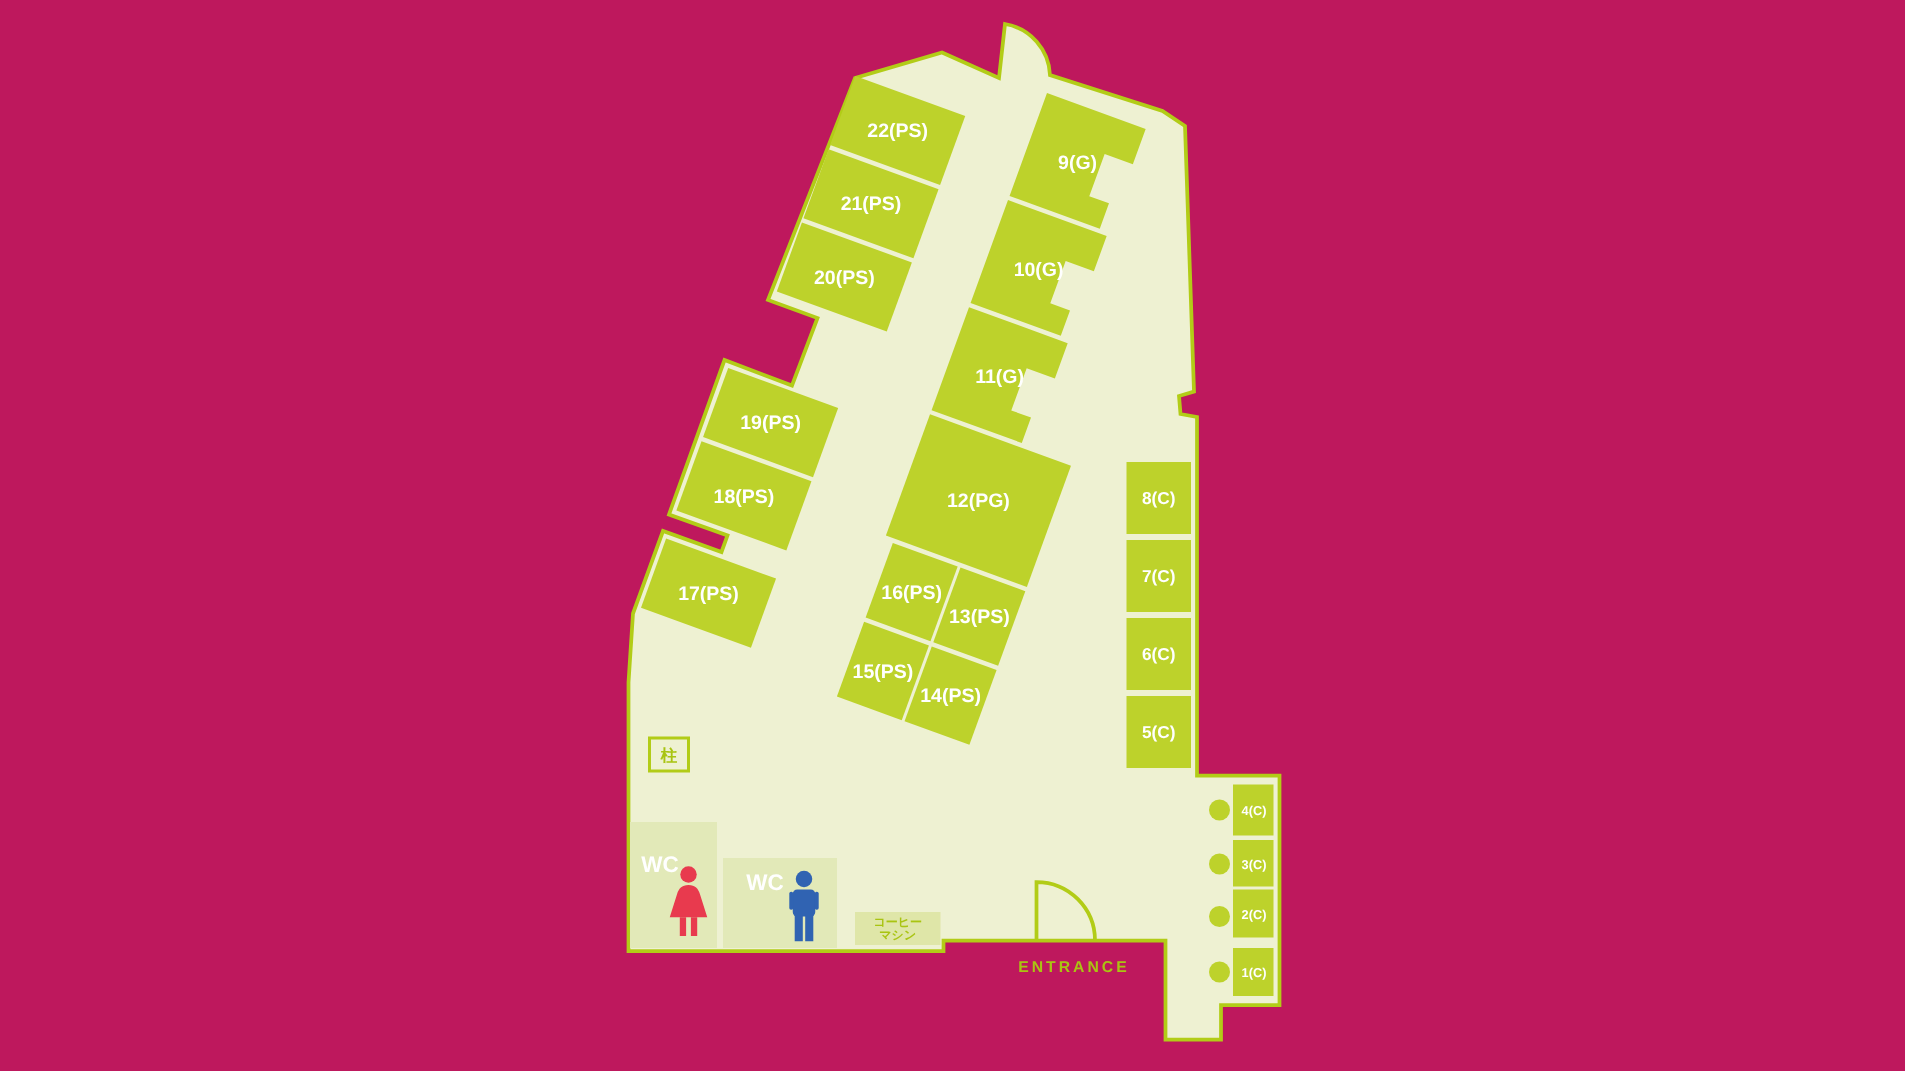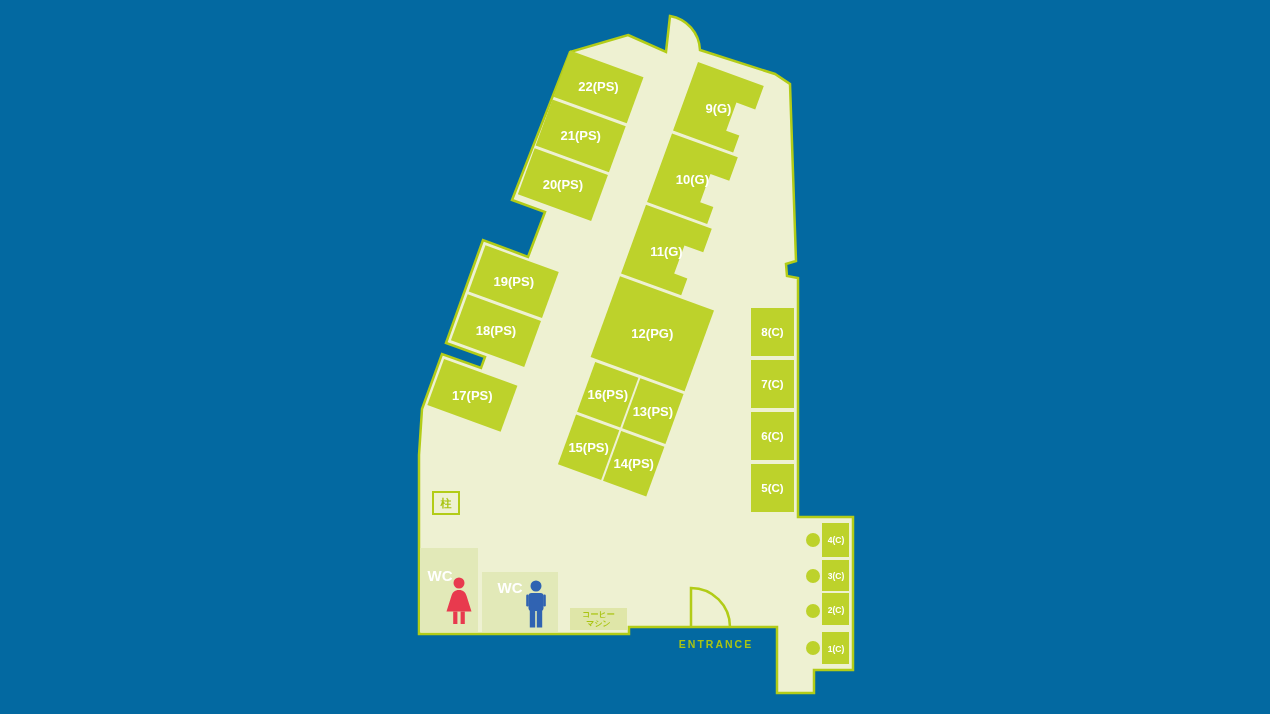--- a/index.html
+++ b/index.html
@@ -1,16 +1,16 @@
 <!DOCTYPE html>
 <html><head>
 <meta charset="utf-8">
 <style>
   html,body{margin:0;padding:0;background:#ffffff;}
-  .stage{position:relative;width:1270px;height:714px;background:#0369a1;overflow:hidden;
+  .stage{position:relative;width:1270px;height:714px;background:#be185d;overflow:hidden;
          font-family:"Liberation Sans", sans-serif;}
   svg{display:block;}
   .room{fill:#bdd22b;}
   .room-label{fill:#ffffff;font-weight:bold;font-size:13px;text-anchor:middle;
               font-family:"Liberation Sans", sans-serif;}
   .room-label-c{fill:#ffffff;font-weight:bold;font-size:11.5px;text-anchor:middle;
               font-family:"Liberation Sans", sans-serif;}
   .room-label-sm{fill:#ffffff;font-weight:bold;font-size:8.5px;text-anchor:middle;
               font-family:"Liberation Sans", sans-serif;}
   .wc-label{fill:#ffffff;font-weight:bold;font-size:15px;text-anchor:middle;

